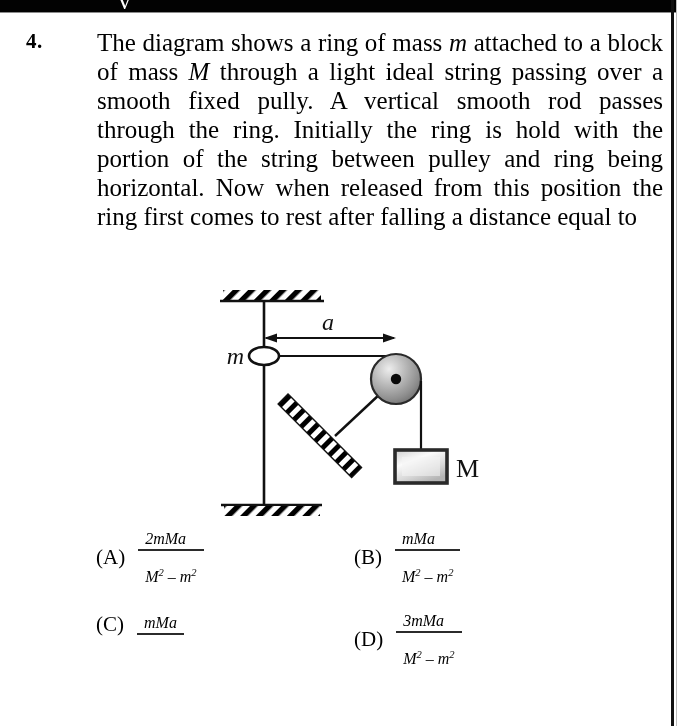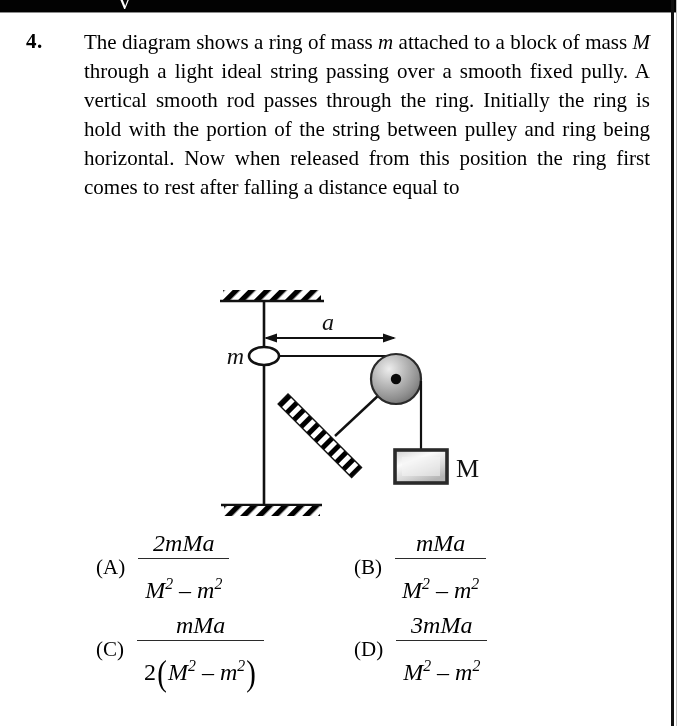--- a/index.html
+++ b/index.html
@@ -71,24 +71,24 @@
   .qnum {
     position: absolute;
     left: 26px;
     top: 29px;
     font-size: 21px;
     font-weight: bold;
     letter-spacing: 0.5px;
   }
   .qtext {
     position: absolute;
-    left: 84px;
+    left: 97px;
     top: 28px;
     width: 566px;
-    font-size: 21px;
+    font-size: 25px;
     line-height: 29px;
     text-align: justify;
     text-justify: inter-word;
   }
   .qtext i { font-style: italic; }
 
   
   .diagram {
     position: absolute;
     left: 190px;
@@ -118,23 +118,22 @@
   .opt-d { left: 258px; top: 90px; }
 
   .opt-tag {
     font-size: 21px;
     margin-right: 13px;
     white-space: nowrap;
   }
   .frac {
     display: inline-flex;
     flex-direction: column;
-    align-items: center;
     font-style: italic;
-    font-size: 24px;
+    font-size: 16px;
     line-height: 1.12;
   }
   .frac .num {
     padding: 0 7px 1px 7px;
     white-space: nowrap;
   }
   .frac .bar {
     width: 100%;
     height: 1.6px;
     background: #2b2b2b;
@@ -272,21 +271,20 @@
         <span class="bar"></span>
         <span class="den"><span>M</span><sup>2</sup><span class="upright"> – </span><span>m</span><sup>2</sup></span>
       </span>
     </div>
 
     <div class="opt opt-c">
       <span class="opt-tag">(C)</span>
       <span class="frac">
         <span class="num">mMa</span>
         <span class="bar"></span>
-        <span class="den"><span class="upright">2</span><span class="paren">(</span><span>M</span><sup>2</sup><span class="upright"> – </span><span>m</span><sup>2</sup><span class="paren">)</span></span>
       </span>
     </div>
 
     <div class="opt opt-d">
       <span class="opt-tag">(D)</span>
       <span class="frac">
         <span class="num">3mMa</span>
         <span class="bar"></span>
         <span class="den"><span>M</span><sup>2</sup><span class="upright"> – </span><span>m</span><sup>2</sup></span>
       </span>

